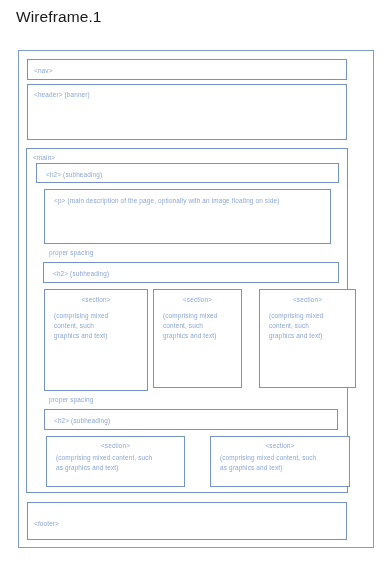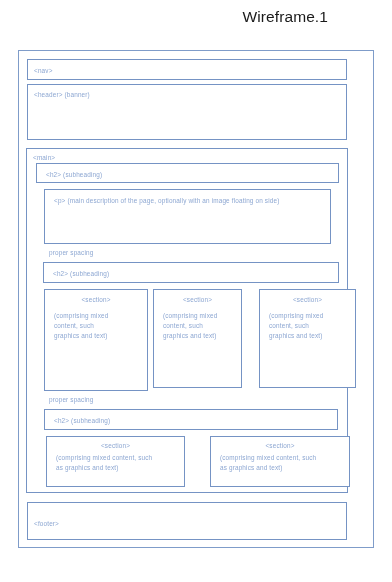--- a/index.html
+++ b/index.html
@@ -12,23 +12,23 @@
     height: 582px;
     position: relative;
     font-family: "Liberation Sans", sans-serif;
     overflow: hidden;
   }
 
   
   .page-title {
     position: absolute;
     top: 8px;
-    left: 2px;
+    left: 16px;
     width: 326px;
-    text-align: right;
+    text-align: left;
     font-size: 15.5px;
     color: #1a1a1a;
     letter-spacing: 0.1px;
   }
 
   
   .wf-box {
     position: absolute;
     box-sizing: border-box;
     border: 1.2px solid #7593c4;

